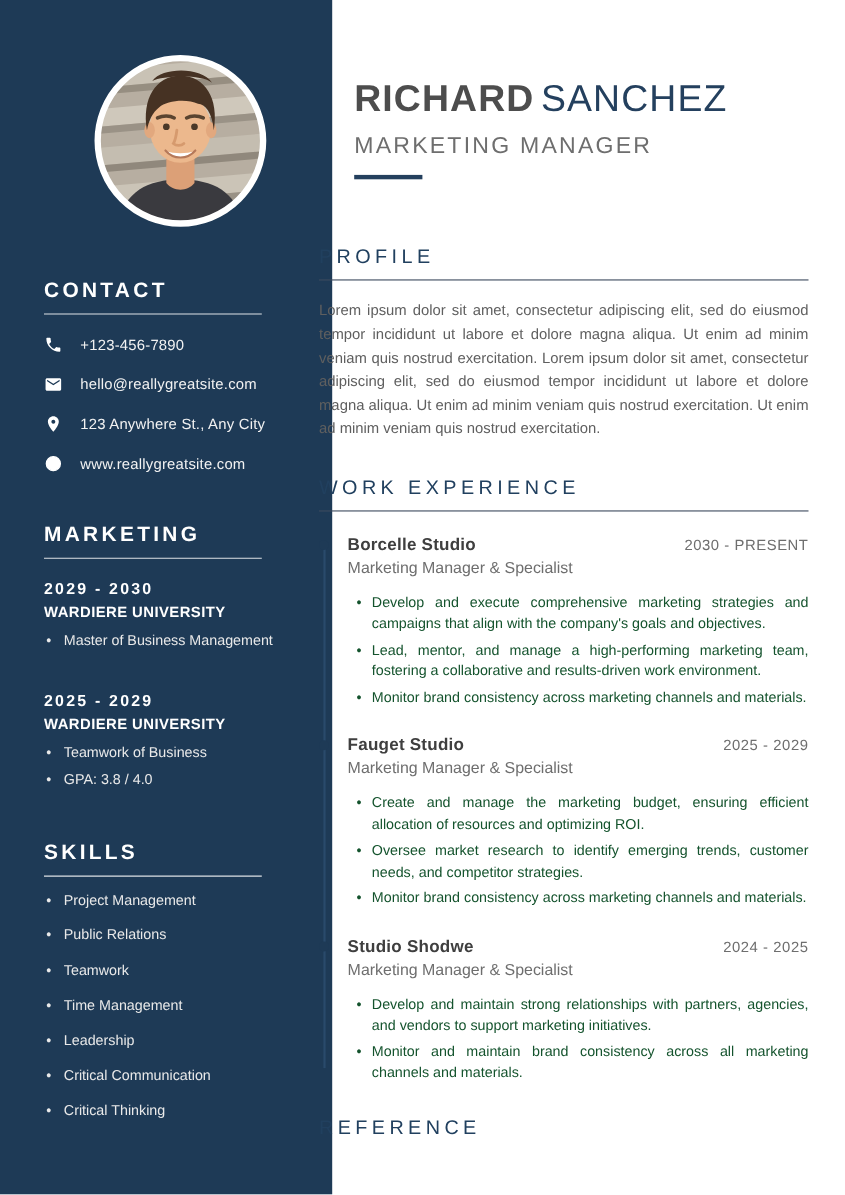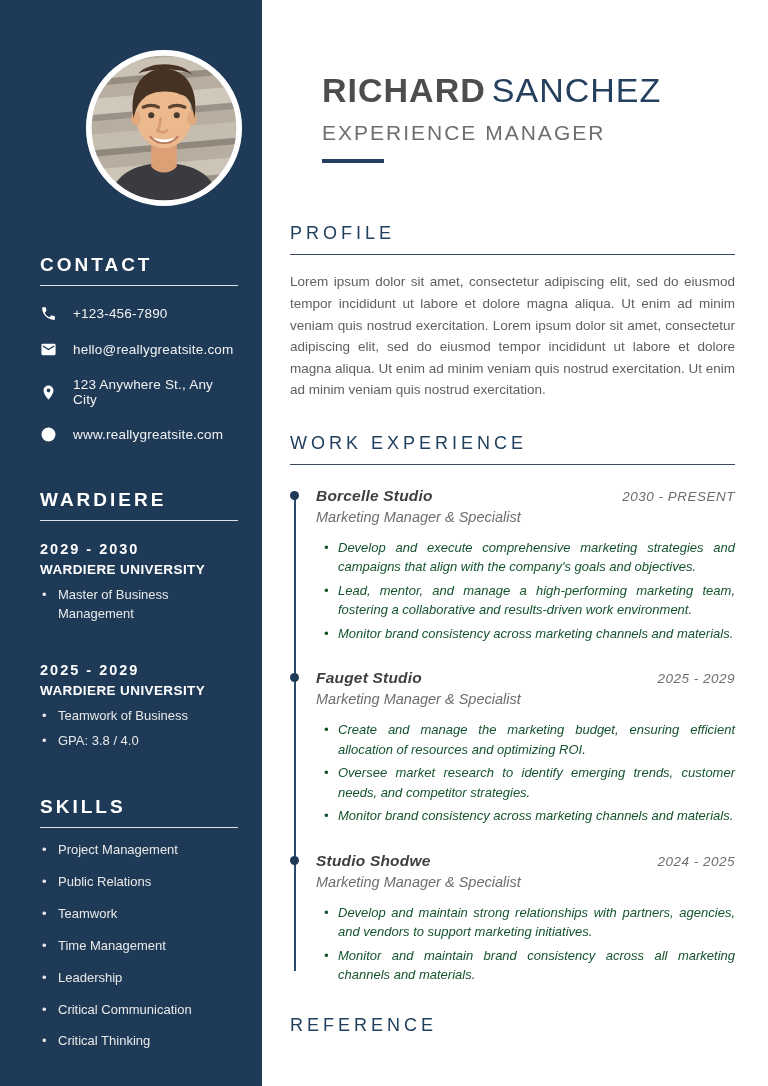--- a/index.html
+++ b/index.html
@@ -6,21 +6,21 @@
   html, body { background: #ffffff; }
   body {
     font-family: "Liberation Sans", "DejaVu Sans", sans-serif;
     width: 768px; height: 1086px; position: relative; overflow: hidden;
     color: #5f5f5f;
   }
   .page { width: 768px; height: 1086px; position: relative; background: #ffffff; }
 
   
   .sidebar {
-    position: absolute; left: 0; top: 0; width: 262px; height: 1086px;
+    position: absolute; left: 0; top: 0; width: 302px; height: 1086px;
     background: #1e3a56; color: #ffffff; padding: 48px 24px 20px 40px;
   }
   .avatar-wrap { width: 160px; height: 160px; margin: 0 auto; margin-left: 44px; }
   .avatar-wrap svg { display: block; width: 160px; height: 160px; }
 
   .side-section { margin-top: 46px; }
   .side-heading {
     font-size: 19px; font-weight: bold; letter-spacing: 3px; color: #ffffff;
   }
   .side-rule {
@@ -70,21 +70,21 @@
     margin-top: 16px; font-size: 13.5px; line-height: 1.6; color: #5f5f5f;
     text-align: justify;
   }
 
   
   .xp-wrap { position: relative; padding-left: 26px; margin-top: 22px; }
   .xp-line {
     position: absolute; left: 3.5px; top: 12px; bottom: 14px; width: 2px;
     background: #2a4a6b;
   }
-  .xp-entry { position: relative; margin-bottom: 26px; font-style: italic; }
+  .xp-entry { position: relative; margin-bottom: 26px; }
   .xp-entry:last-child { margin-bottom: 0; }
   .xp-dot {
     position: absolute; left: -26px; top: 4px; width: 9px; height: 9px;
     border-radius: 50%; background: #1e3a56;
   }
   .xp-head { display: flex; justify-content: space-between; align-items: baseline; }
   .xp-company { font-size: 15.5px; font-weight: bold; color: #3f3f3f; letter-spacing: 0.2px; }
   .xp-dates { font-size: 13.5px; color: #6e6e6e; letter-spacing: 0.5px; }
   .xp-role { font-size: 14.5px; color: #6e6e6e; margin-top: 4px; }
   .xp-bullets { list-style: none; margin-top: 13px; }
@@ -173,21 +173,21 @@
                 <circle cx="12" cy="12" r="9"></circle>
                 <path d="M3 12h18M12 3c2.5 2.5 3.8 5.6 3.8 9S14.5 18.5 12 21M12 3c-2.5 2.5-3.8 5.6-3.8 9s1.3 6.5 3.8 9"></path>
               </svg>
           </span>
           <span class="contact-text">www.reallygreatsite.com</span>
         </div>
       </div>
     </section>
 
     <section class="side-section">
-      <div class="side-heading">WARDIERE</div>
+      <div class="side-heading">MARKETING</div>
       <hr class="side-rule">
       <div class="edu-entry">
         <div class="edu-years">2029 - 2030</div>
         <div class="edu-school">WARDIERE UNIVERSITY</div>
         <ul class="side-bullets">
           <li>Master of Business Management</li>
         </ul>
       </div>
       <div class="edu-entry second">
         <div class="edu-years">2025 - 2029</div>
@@ -214,21 +214,21 @@
     </section>
 
   </aside>
 
   <main class="main">
 
     <div class="header-block">
       <div class="name-line">
         <span class="first-name">RICHARD</span><span class="last-name">SANCHEZ</span>
       </div>
-      <div class="job-title">EXPERIENCE MANAGER</div>
+      <div class="job-title">MARKETING MANAGER</div>
       <div class="title-bar"></div>
     </div>
 
     <section class="main-section" style="margin-top:60px;">
       <div class="main-heading">PROFILE</div>
       <hr class="main-rule">
       <p class="profile-text">Lorem ipsum dolor sit amet, consectetur adipiscing elit, sed do eiusmod tempor incididunt ut labore et dolore magna aliqua. Ut enim ad minim veniam quis nostrud exercitation. Lorem ipsum dolor sit amet, consectetur adipiscing elit, sed do eiusmod tempor incididunt ut labore et dolore magna aliqua. Ut enim ad minim veniam quis nostrud exercitation. Ut enim ad minim veniam quis nostrud exercitation.</p>
     </section>
 
     <section class="main-section" style="margin-top:32px;">

